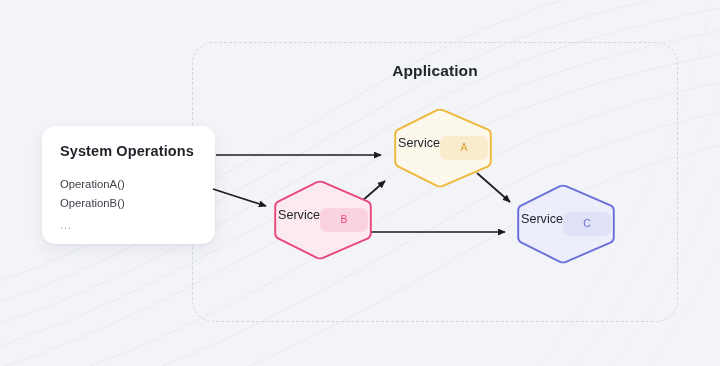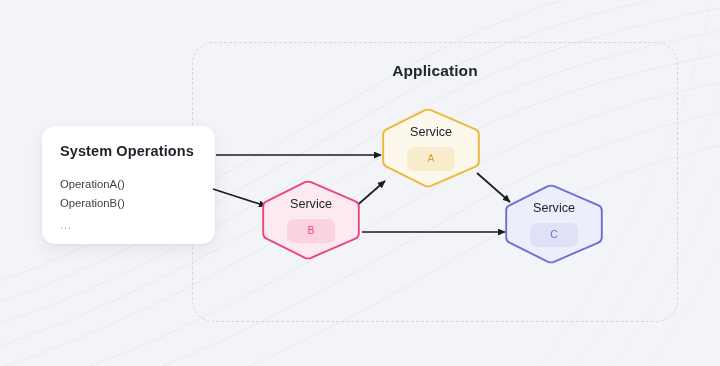--- a/index.html
+++ b/index.html
@@ -77,23 +77,24 @@
     color: #9aa0ab;
     letter-spacing: 1px;
     font-size: 11px;
     padding-top: 3px;
   }
 
   
   .hex {
     position: absolute;
     display: flex;
-    flex-direction: column;
+    flex-direction: row;
     align-items: center;
     justify-content: center;
+    margin-left: 12px;
   }
   .hex svg {
     position: absolute;
     left: 0;
     top: 0;
     overflow: visible;
   }
   .hex-label {
     position: relative;
     font-size: 12.6px;

